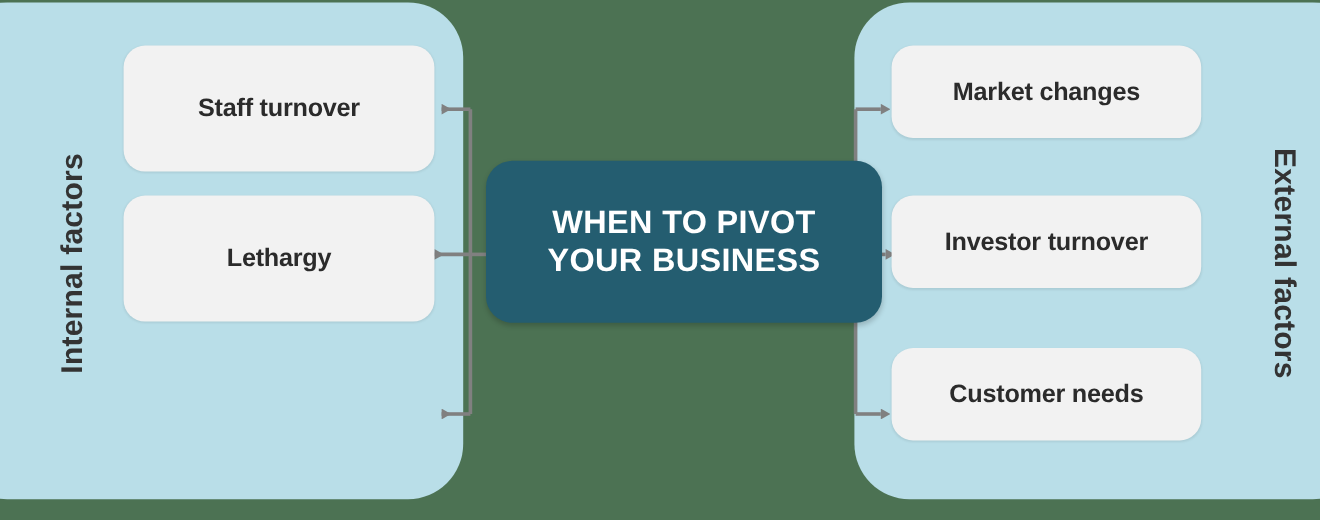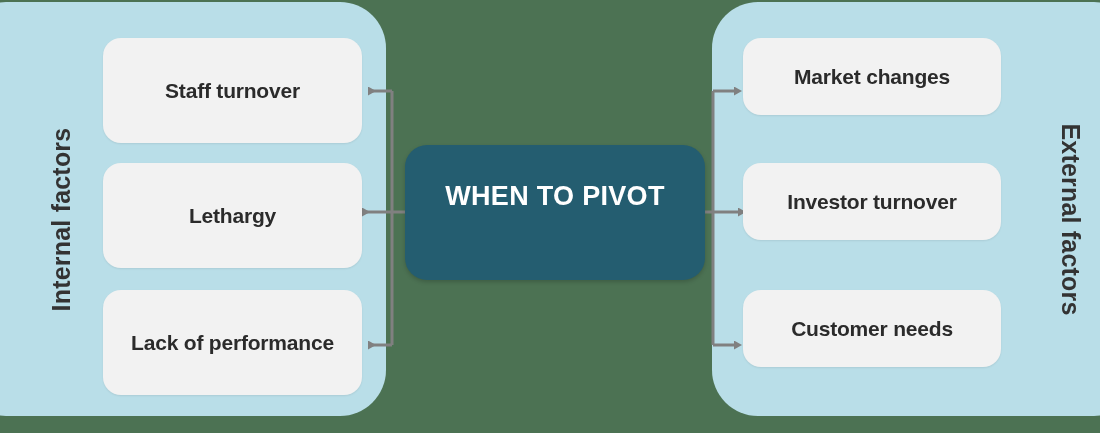--- a/index.html
+++ b/index.html
@@ -82,22 +82,22 @@
   .card-left  { left: 103px; width: 259px; height: 105px; }
   .card-right { left: 743px; width: 258px; height: 77px; }
   .row1 { top: 38px; }
   .row2 { top: 163px; }
   .row3 { top: 290px; }
 
   
   .center-node {
     position: absolute;
     left: 405px;
-    top: 145px;
-    width: 300px;
+    top: 134px;
+    width: 330px;
     height: 135px;
     background: #245d70;
     border-radius: 22px;
     display: flex;
     align-items: center;
     justify-content: center;
     box-shadow: 0 2px 4px rgba(0,0,0,.18);
   }
   .center-node span {
     color: #ffffff;
@@ -167,34 +167,31 @@
       <path d="M 713 345 L 734 345" marker-end="url(#arrowR)"></path>
     </g>
   </svg>
 
   <div class="card card-left row1">
     <span>Staff turnover</span>
   </div>
   <div class="card card-left row2">
     <span>Lethargy</span>
   </div>
-  <div class="card card-left row3">
-    <span>Lack of performance</span>
-  </div>
 
   <div class="card card-right row1">
     <span>Market changes</span>
   </div>
   <div class="card card-right row3">
     <span>Customer needs</span>
   </div>
   <div class="card card-right row2">
     <span>Investor turnover</span>
   </div>
 
   <div class="center-node">
     <span>
       <span>WHEN TO PIVOT</span><br>
-      <br>
+      <span>YOUR BUSINESS</span><br>
     </span>
   </div>
 
 </div>
 
 </body></html>

